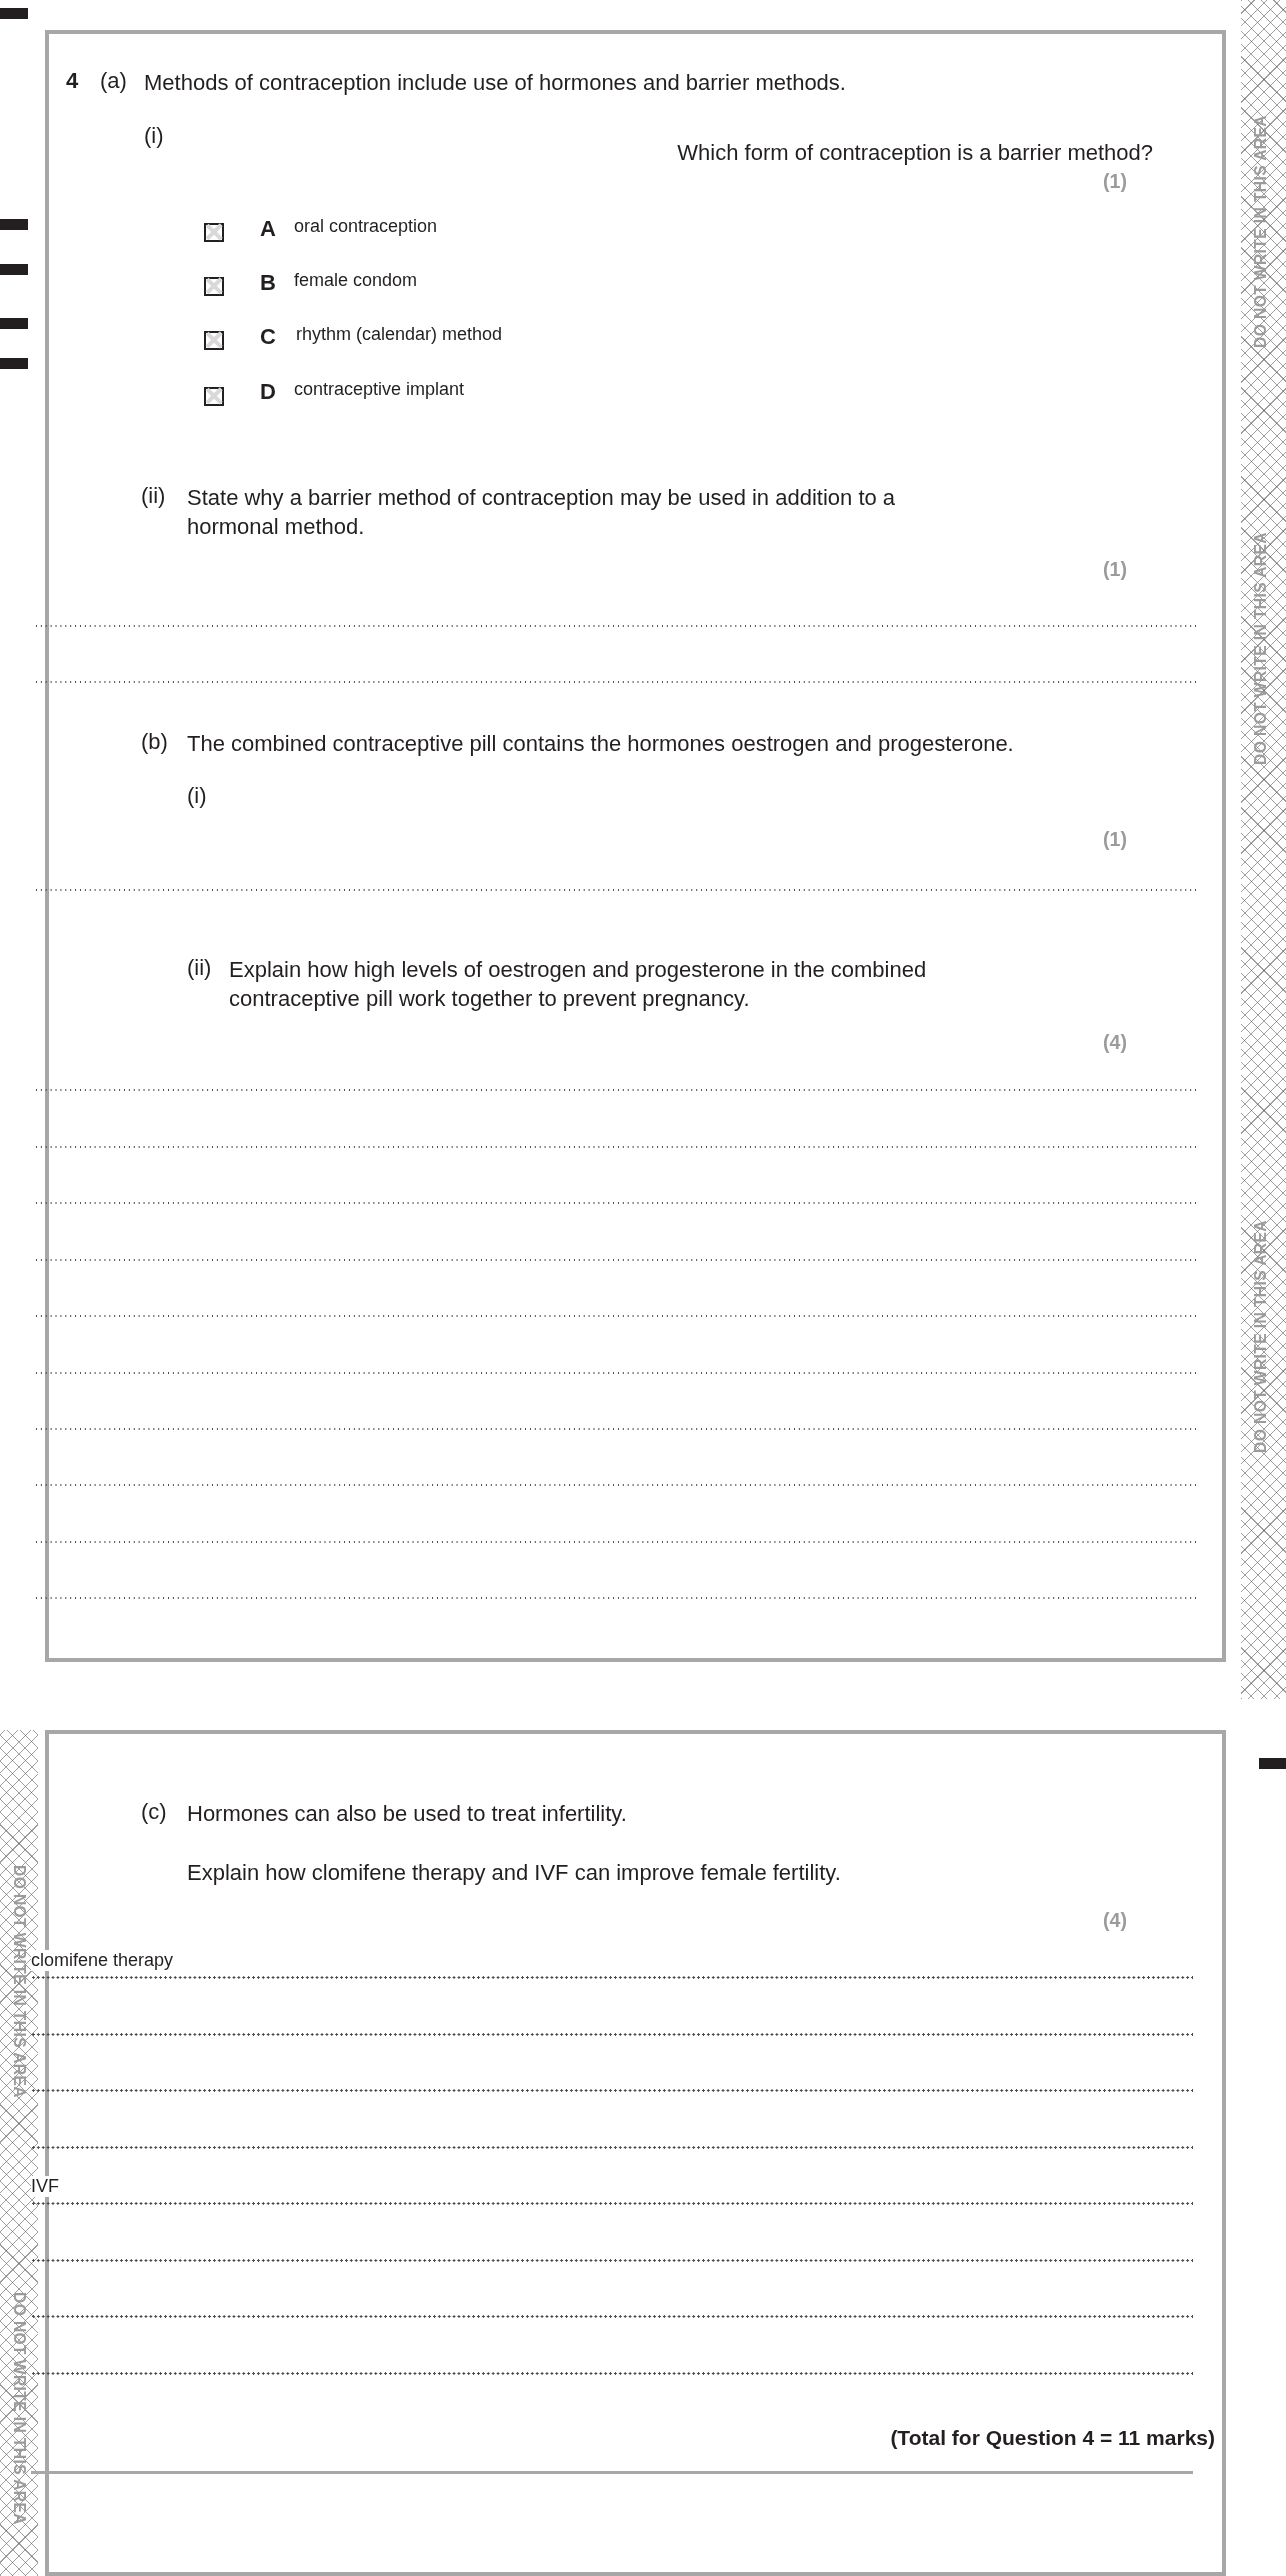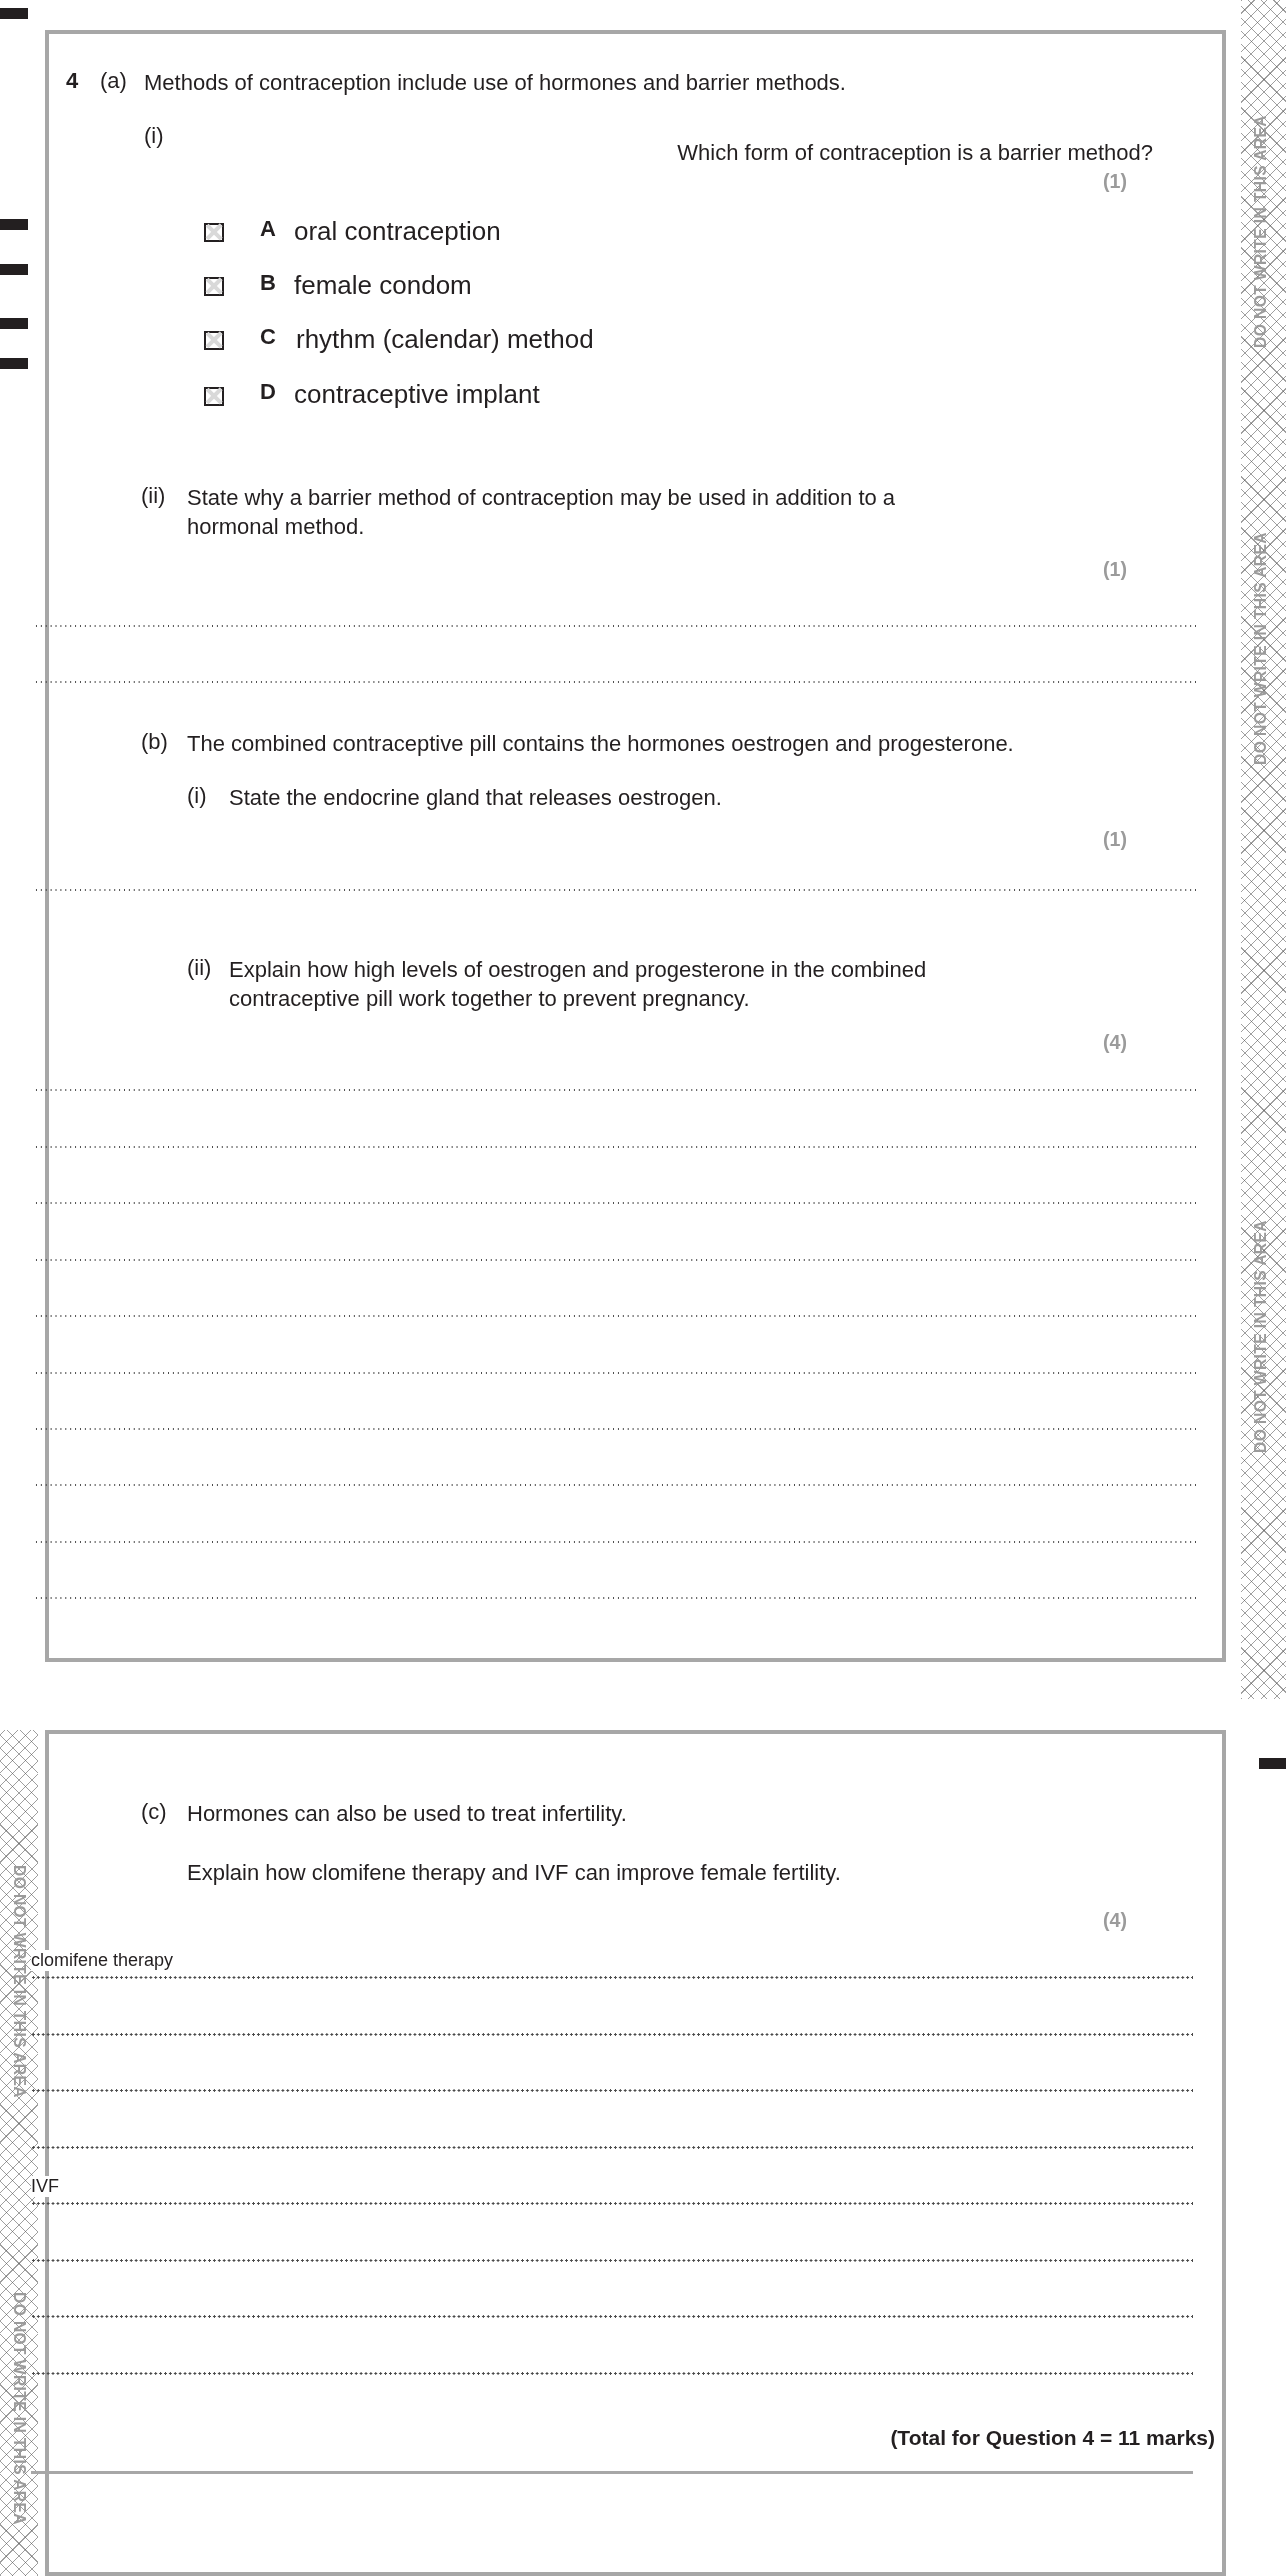--- a/index.html
+++ b/index.html
@@ -125,21 +125,21 @@
   .mc-box::after  { transform: translate(-50%,-50%) rotate(-45deg); }
 
   .mc-letter {
     position: absolute;
     font-size: 22px;
     font-weight: bold;
     color: #231f20;
   }
   .mc-label {
     position: absolute;
-    font-size: 26px;
+    font-size: 18px;
     color: #231f20;
     white-space: nowrap;
   }
 
   
   .rule {
     position: absolute;
     height: 2.5px;
     background-image: radial-gradient(circle, #4a4a4a 40%, transparent 42%);
     background-size: 4.9px 2.5px;
@@ -214,21 +214,20 @@
     <span class="txt" style="left:138px; top:478px; width:966px;">hormonal method.</span>
     <span class="marks" style="left:966px; top:524px; width:112px;">(1)</span>
 
     <div class="rule" style="left:-14.7px; top:591px; width:1162px;"></div>
     <div class="rule" style="left:-14.7px; top:647px; width:1162px;"></div>
 
     <span class="lbl" style="left:92px; top:695px;">(b)</span>
     <span class="txt" style="left:138px; top:695px; width:1015px;">The combined contraceptive pill contains the hormones oestrogen and progesterone.</span>
 
     <span class="lbl" style="left:138px; top:749px;">(i)</span>
-    <span class="txt" style="left:180px; top:749px; width:933px;">State the endocrine gland that releases oestrogen.</span>
     <span class="marks" style="left:966px; top:794px; width:112px;">(1)</span>
 
     <div class="rule" style="left:-14.7px; top:855px; width:1162px;"></div>
 
     <span class="lbl" style="left:138px; top:921px;">(ii)</span>
     <span class="txt" style="left:180px; top:921px; width:933px;">Explain how high levels of oestrogen and progesterone in the combined</span>
     <span class="txt" style="left:180px; top:950px; width:933px;">contraceptive pill work together to prevent pregnancy.</span>
     <span class="marks" style="left:966px; top:997px; width:112px;">(4)</span>
 
     <div class="rule" style="left:-14.7px; top:1055px; width:1162px;"></div>

